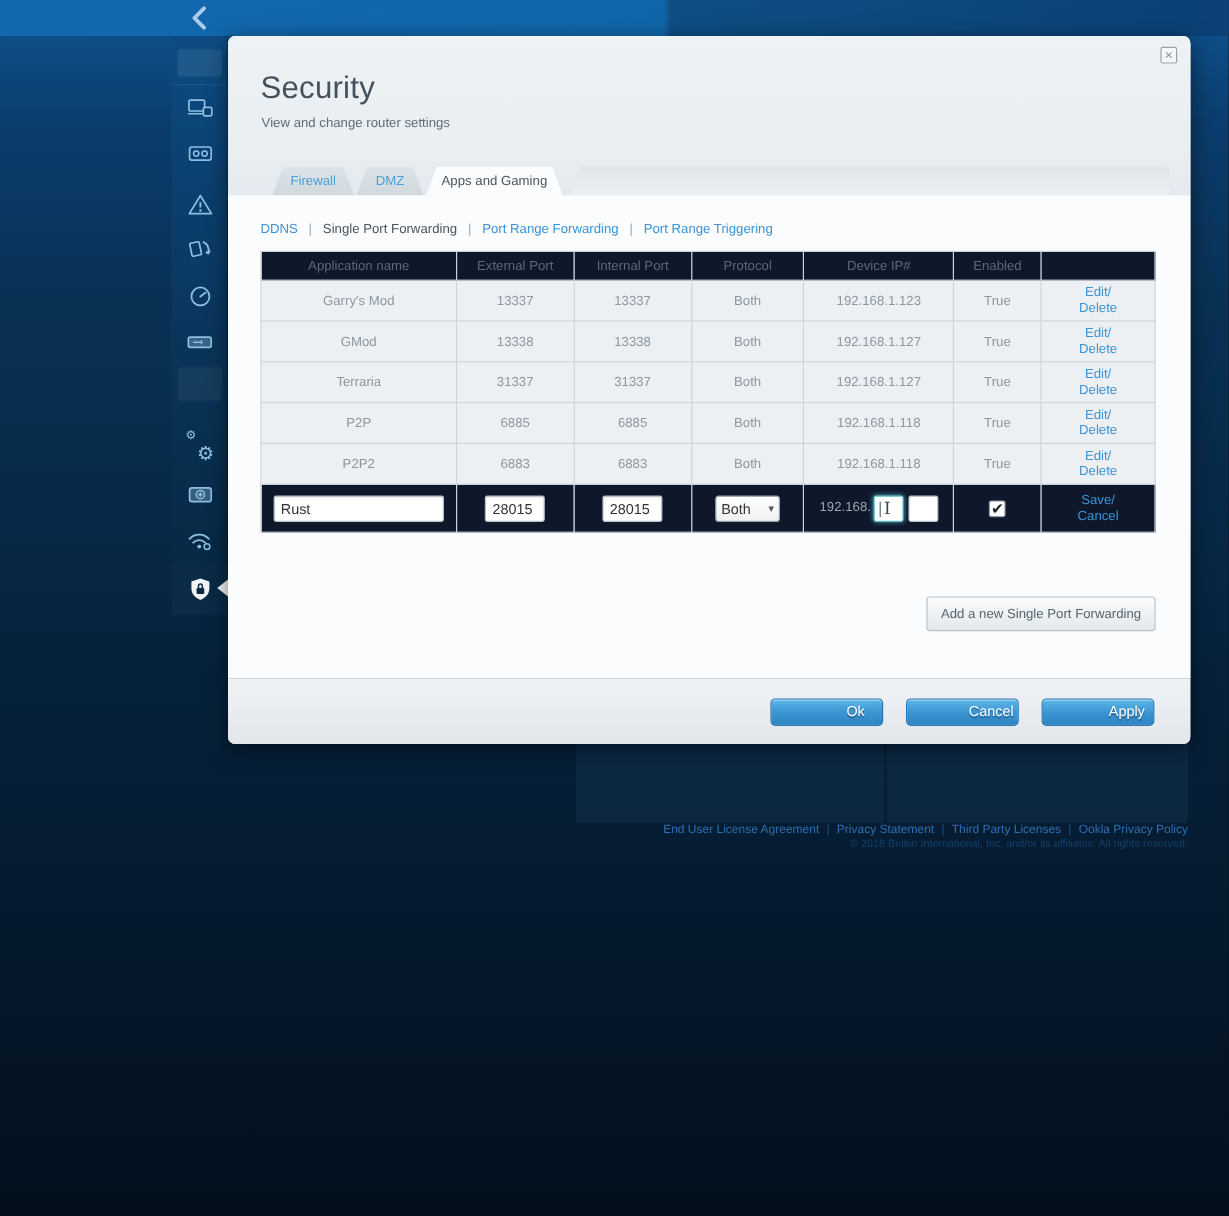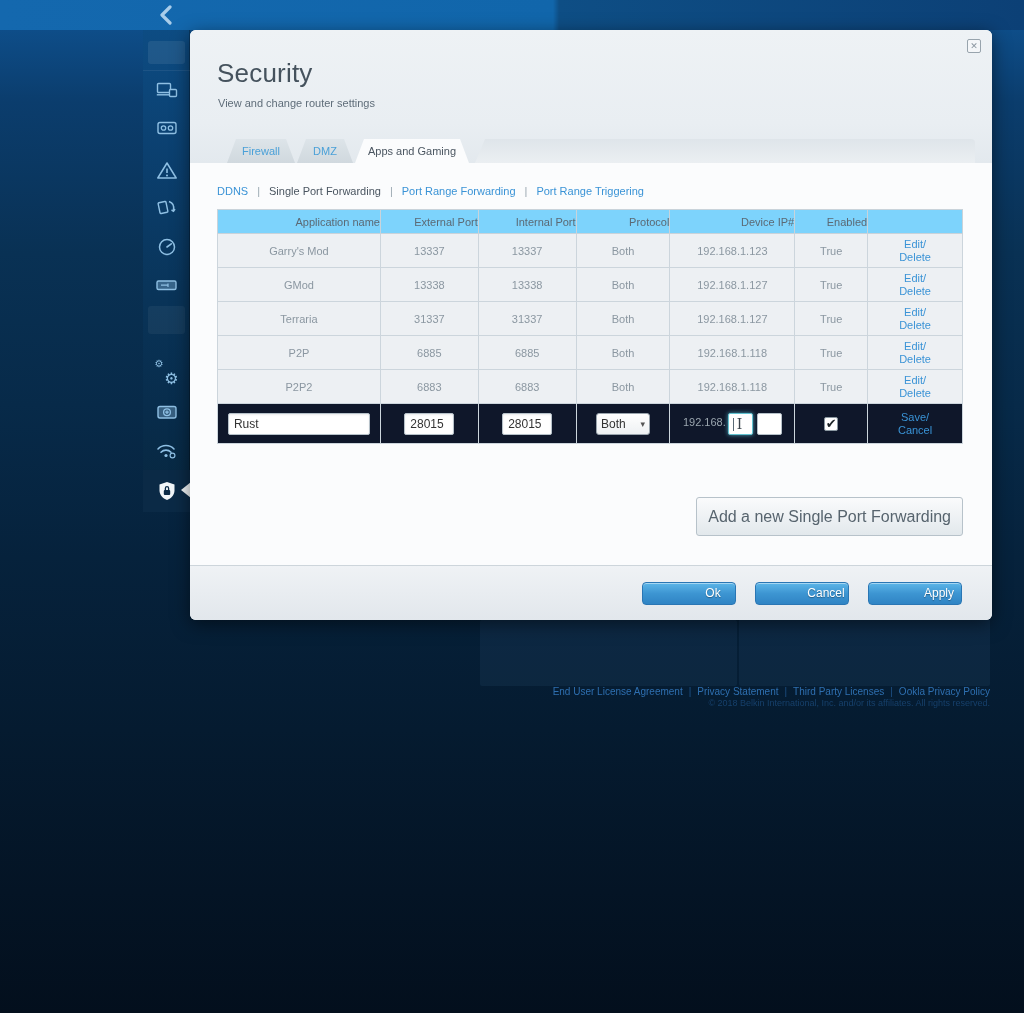--- a/index.html
+++ b/index.html
@@ -48,40 +48,40 @@
     background:linear-gradient(180deg,#dfe5ea 0%,#ebeff2 100%); border-radius:0 4px 0 0; }
 
   .dlg-content { position:relative; height:402px; background:#fbfcfd; padding-left:27px; }
   .subnav { position:absolute; left:27px; top:22px; font-size:11px; display:flex; align-items:center; }
   .subnav .sep { color:#9aa7b0; margin:0 9px; }
   .subnav a { text-decoration:none; cursor:pointer; }
   .subnav .lnk { color:#3a93d6; }
   .subnav .cur { color:#4a5560; }
 
   table.fwd { position:absolute; left:27px; top:46px; width:746px; border-collapse:collapse; font-size:11px; }
-  table.fwd th { height:24px; background:#7dd3fc; color:#5b6974; font-weight:400; border:1px solid #c9d3da;text-align:right; }
+  table.fwd th { height:24px; background:#0f172a; color:#5b6974; font-weight:400; border:1px solid #c9d3da; }
   table.fwd td { height:34px; background:#edf0f3; color:#8b97a1; text-align:center; border:1px solid #ccd5dc; }
   table.fwd tr.edit-row td { height:40px; background:#0f172a; }
   .c-app{width:163px;} .c-ext{width:98px;} .c-int{width:98px;} .c-proto{width:94px;} .c-ip{width:125px;} .c-en{width:73px;} .c-act{width:95px;}
   .act-link { display:block; color:#3a93d6; line-height:13px; cursor:pointer; text-decoration:none; }
 
   .txt-in { height:22px; border:1px solid #b6c1c9; border-radius:2px; background:#fff; font-size:12px; color:#333;
     padding:0 5px; box-shadow:inset 0 1px 2px rgba(0,0,0,.08); font-family:"Liberation Sans",sans-serif; }
   .in-app { width:142px; } .in-port { width:50px; }
   .select-box { display:inline-flex; width:54px; height:22px; border:1px solid #9aa5ae; border-radius:3px; background:linear-gradient(180deg,#fff,#eef1f3);
     align-items:center; justify-content:space-between; padding:0 4px; font-size:12px; color:#333; cursor:pointer; }
   .ip-prefix { color:#9aa5ae; font-size:11px; margin-right:2px; }
   .oct { width:25px; height:22px; border:1px solid #b6c1c9; border-radius:2px; background:#fff; text-align:center; }
   .oct.focus { border:1px solid #63c3d1; box-shadow:0 0 4px rgba(90,195,215,.8); position:relative; }
   .caret { position:absolute; left:4px; top:4px; width:1px; height:13px; background:#5a6a76; }
   .ibeam { position:absolute; left:8px; top:2px; font-family:"DejaVu Serif",serif; font-size:14px; color:#3c464e; }
   .chk { display:inline-block; width:14px; height:14px; border:1px solid #8b98a1; border-radius:2px; background:#fff;
     font-size:13px; line-height:12px; color:#1c2226; text-align:center; cursor:pointer; }
 
-  .add-btn { position:absolute; right:29px; top:334px; height:39px; padding:0 11px; font-size:16px; color:#57646e;
+  .add-btn { position:absolute; right:29px; top:334px; height:29px; padding:0 11px; font-size:11px; color:#57646e;
     background:linear-gradient(180deg,#fafbfc 0%,#e2e8ec 100%); border:1px solid #b7c2ca; border-radius:3px; cursor:pointer;
     font-family:"Liberation Sans",sans-serif; }
 
   .dlg-footer { position:absolute; left:0; bottom:0; width:802px; height:55px; background:linear-gradient(180deg,#eff2f5 0%,#e2e7ec 100%);
     border-top:1px solid #cdd5db; border-radius:0 0 6px 6px; display:flex; align-items:center; justify-content:flex-end; gap:19px; padding-right:30px; }
   .btn-blue { width:94px; height:23px; border:1px solid #2a76b4; border-radius:4px; color:#fff; font-size:12px; cursor:pointer;
     background:linear-gradient(180deg,#5cb6e8 0%,#3d95d2 50%,#2f84c4 100%); text-shadow:0 1px 1px rgba(0,0,0,.35);
     box-shadow:inset 0 1px 0 rgba(255,255,255,.45); font-family:"Liberation Sans",sans-serif;padding-left:48px; }
 
   

